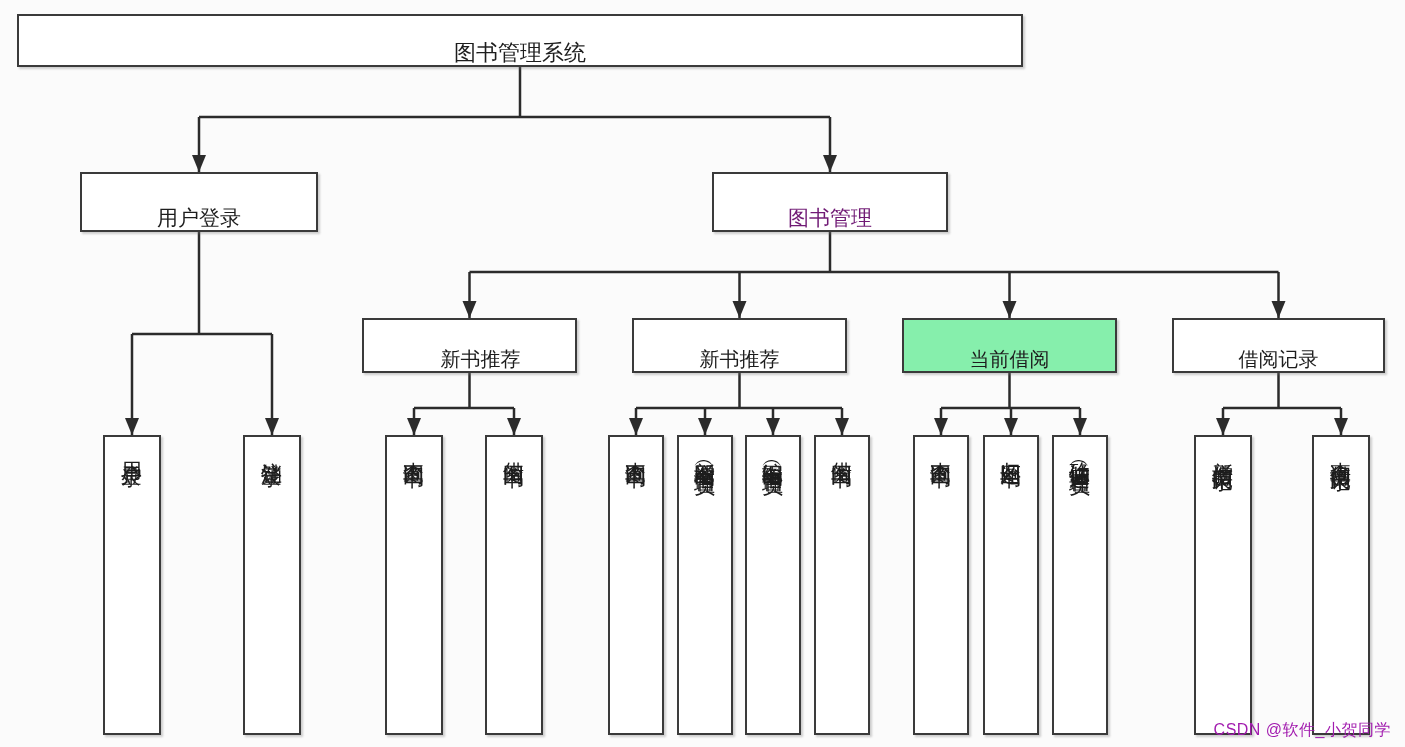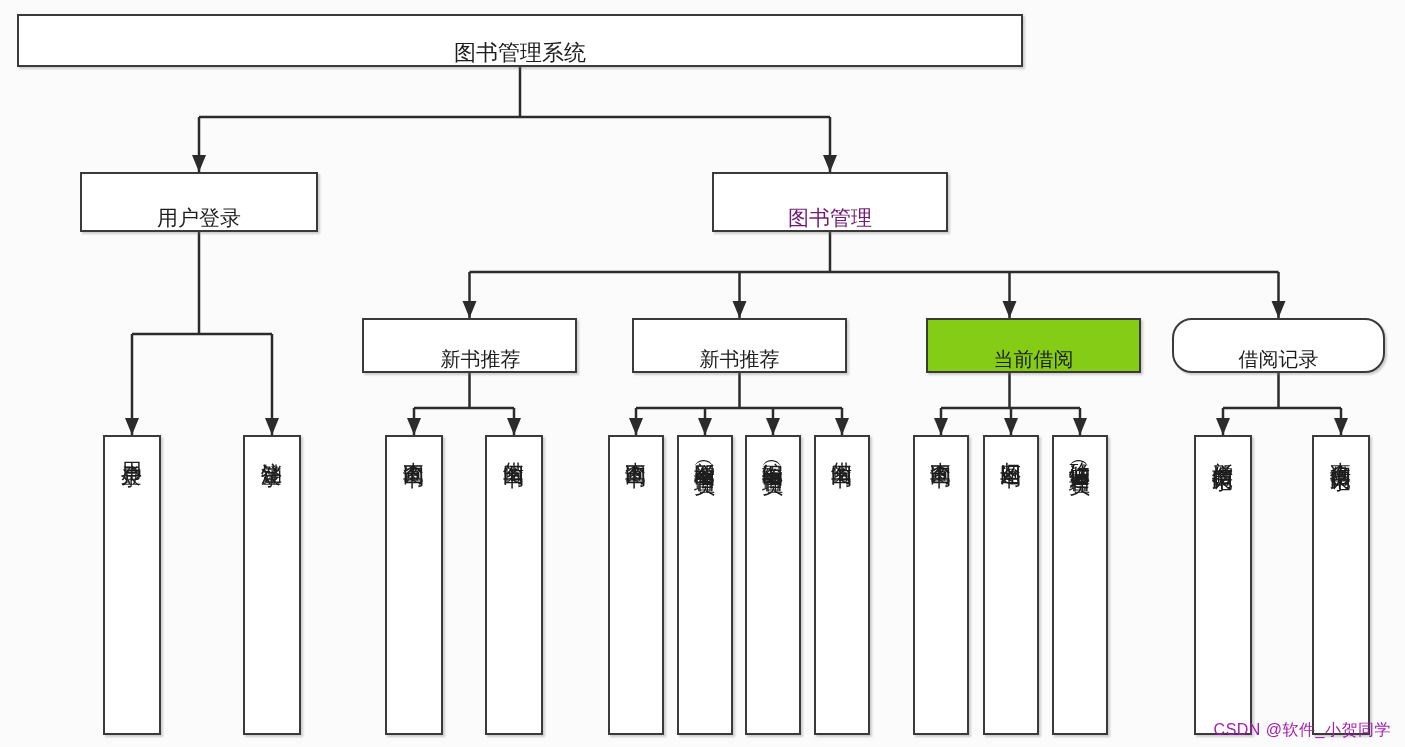--- a/index.html
+++ b/index.html
@@ -134,24 +134,24 @@
       </div>
       <div class="node level2" style="left: 712px; top: 172px; width: 236px; height: 60px; border-color: rgb(58, 58, 58); background: rgb(255, 255, 255);">
         <span class="node-label" style="color: #701a75;">图书管理</span>
       </div>
       <div class="node level3" style="left: 362px; top: 318px; width: 215px; height: 55px; border-color: rgb(58, 58, 58); background: rgb(255, 255, 255);">
         <span class="node-label" style="color: rgb(29, 29, 29); margin-left: 22px;">新书推荐</span>
       </div>
       <div class="node level3" style="left: 632px; top: 318px; width: 215px; height: 55px; border-color: rgb(58, 58, 58); background: rgb(255, 255, 255);">
         <span class="node-label" style="color: rgb(29, 29, 29);">新书推荐</span>
       </div>
-      <div class="node level3" style="left: 902px; top: 318px; width: 215px; height: 55px; border-color: rgb(58, 58, 58); background: #84cc16; margin-left: 24px;">
+      <div class="node level3" style="left: 902px; top: 318px; width: 215px; height: 55px; border-color: rgb(58, 58, 58); background: #86efac;">
         <span class="node-label" style="color: rgb(29, 29, 29);">当前借阅</span>
       </div>
-      <div class="node level3" style="left: 1172px; top: 318px; width: 213px; height: 55px; border-color: rgb(58, 58, 58); background: rgb(255, 255, 255); border-radius: 20px;">
+      <div class="node level3" style="left: 1172px; top: 318px; width: 213px; height: 55px; border-color: rgb(58, 58, 58); background: rgb(255, 255, 255);">
         <span class="node-label" style="color: rgb(29, 29, 29);">借阅记录</span>
       </div>
       <div class="node leaf" style="left: 103px; top: 435px; width: 58px; height: 300px; border-color: rgb(58, 58, 58); background: rgb(255, 255, 255);">
         <span class="node-label" style="color: rgb(29, 29, 29);">用户登录</span>
       </div>
       <div class="node leaf" style="left: 243px; top: 435px; width: 58px; height: 300px; border-color: rgb(58, 58, 58); background: rgb(255, 255, 255);">
         <span class="node-label" style="color: rgb(29, 29, 29);">注销登录</span>
       </div>
       <div class="node leaf" style="left: 385px; top: 435px; width: 58px; height: 300px; border-color: rgb(58, 58, 58); background: rgb(255, 255, 255);">
         <span class="node-label" style="color: rgb(29, 29, 29);">查询图书</span>

